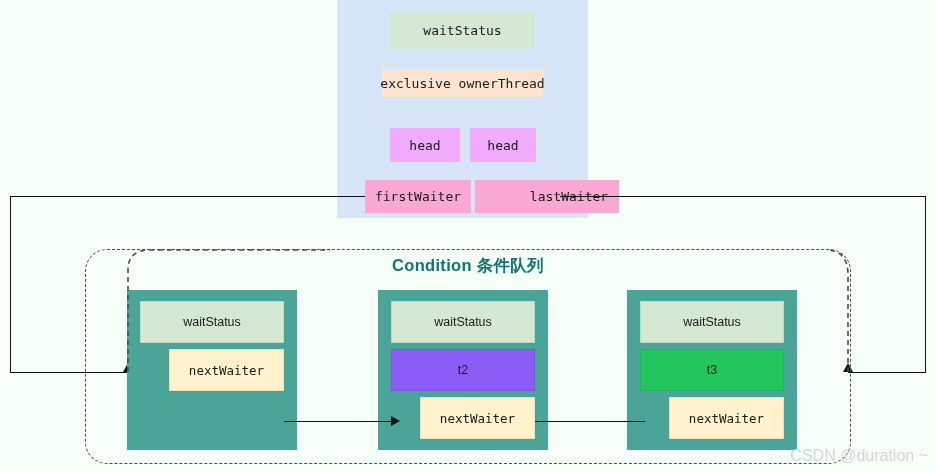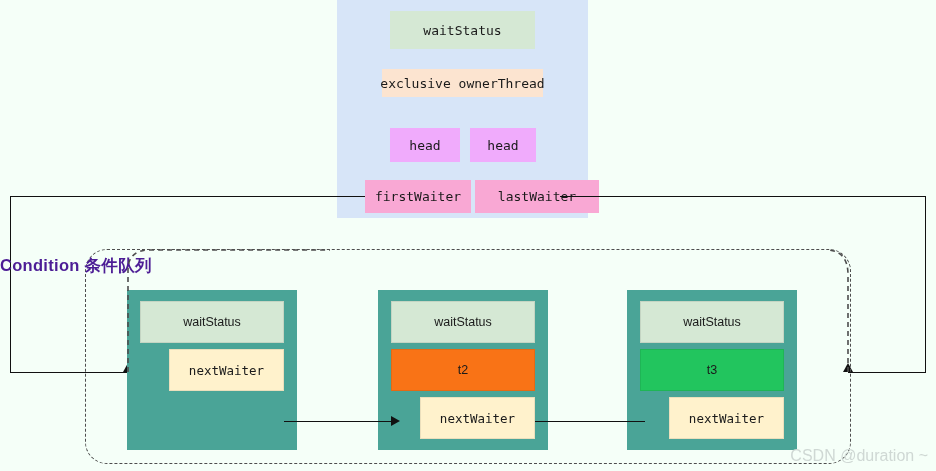--- a/index.html
+++ b/index.html
@@ -63,23 +63,24 @@
     border: 1.6px dashed #4d4d4d;
     border-radius: 22px;
     box-sizing: border-box;
     background: transparent;
   }
   .condition-title {
     position: absolute;
     left: 0;
     top: 255px;
     width: 936px;
+    text-align: center;
     font-size: 16.5px;
     font-weight: bold;
-    color: #4c1d95;
+    color: #0f766e;
     letter-spacing: .3px;
   }
 
   
   .node {
     position: absolute;
     top: 290px;
     width: 170px;
     height: 160px;
     background: #4aa497;
@@ -145,21 +146,21 @@
     <div class="field f-green" style="left:53px; top:11px; width:145px; height:38px;">waitStatus</div>
 
     <div class="field f-peach" style="left:45px; top:69px; width:161px; height:28px;">exclusive ownerThread</div>
 
     <div class="field f-cream" style="left:53px; top:128px; width:70px; height:34px;">head</div>
 
     <div class="field f-cream" style="left:133px; top:128px; width:66px; height:34px;">head</div>
 
     <div class="field f-pink" style="left:28px; top:180px; width:106px; height:33px;">firstWaiter</div>
 
-    <div class="field f-pink" style="left:138px; top:180px; width:124px; height:33px;">lastWaiter</div>
+    <div class="field f-pink" style="left:138px; top:180px; width:100px; height:33px;padding-left:44px;">lastWaiter</div>
   </div>
 
   <div class="hline" style="left:10px;  top:196px; width:355px;"></div>
 
   <div class="vline" style="left:10px;  top:196px; height:176px;"></div>
 
   <div class="hline" style="left:10px;  top:372px; width:118px;"></div>
   <div class="arrow-up" style="left:123px; top:363px;"></div>
 
   <div class="hline" style="left:560px; top:196px; width:366px;"></div>
@@ -170,21 +171,21 @@
   <div class="condition-box"></div>
   <div class="condition-title">Condition 条件队列</div>
 
   <div class="node" style="left:127px;">
     <div class="cell cell-sans" style="background:#d5e8d4;">waitStatus</div>
     <div class="cell cell-mono" style="background:#fff2cc;">nextWaiter</div>
   </div>
 
   <div class="node" style="left:378px;">
     <div class="cell cell-sans" style="background:#d5e8d4;">waitStatus</div>
-    <div class="cell cell-sans" style="background:#f97316;">t2</div>
+    <div class="cell cell-sans" style="background:#8b5cf6;">t2</div>
     <div class="cell cell-mono" style="background:#fff2cc;">nextWaiter</div>
   </div>
 
   <div class="node" style="left:627px;">
     <div class="cell cell-sans" style="background:#d5e8d4;">waitStatus</div>
     <div class="cell cell-sans" style="background:#22c55e;">t3</div>
     <div class="cell cell-mono" style="background:#fff2cc;">nextWaiter</div>
   </div>
 
   <div class="hline" style="left:284px; top:421px; width:110px;"></div>

